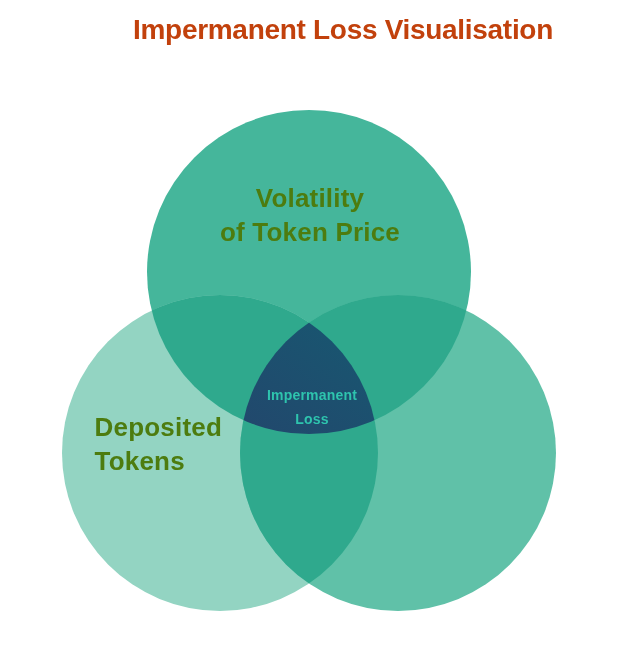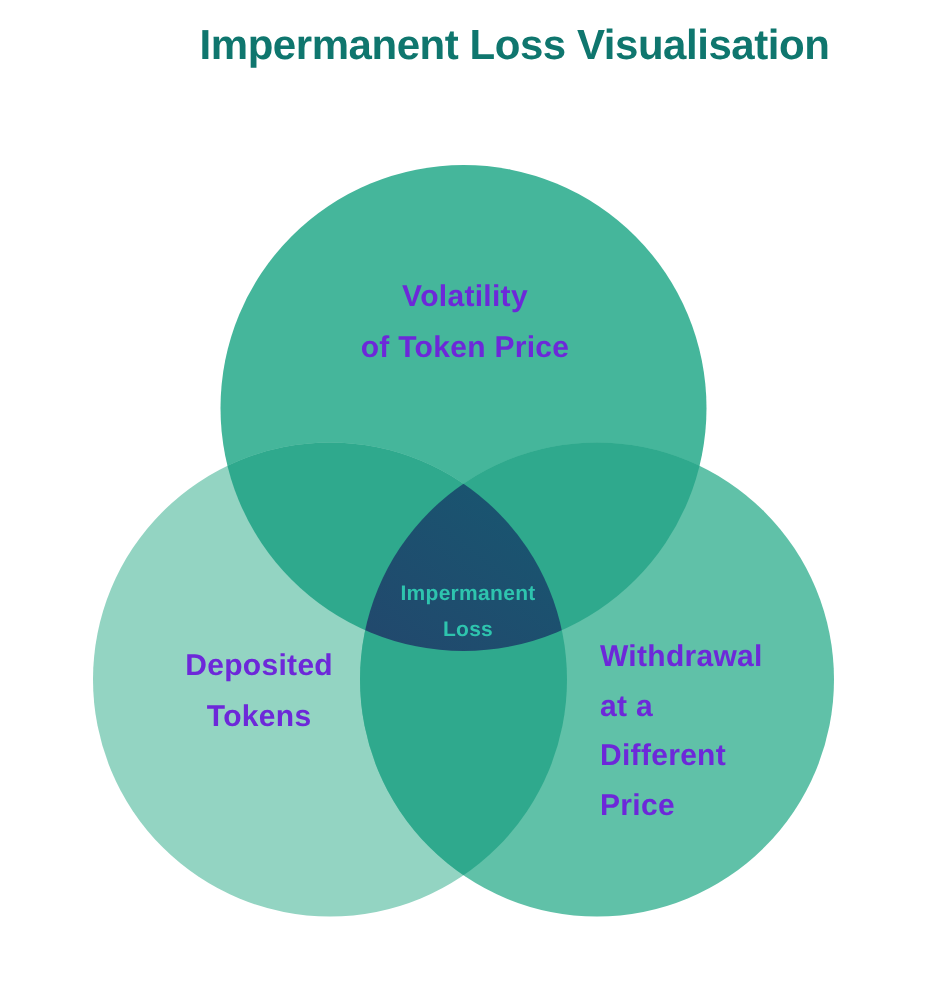--- a/index.html
+++ b/index.html
@@ -13,49 +13,49 @@
   }
   .page-title {
     position: absolute;
     top: 14px;
     left: 343px;
     transform: translateX(-50%);
     white-space: nowrap;
     font-size: 28px;
     font-weight: 700;
     letter-spacing: -0.3px;
-    color: #0f766e;
+    color: #c2410c;
   }
   .venn-svg {
     position: absolute;
     left: 0;
     top: 0;
     width: 618px;
     height: 654px;
   }
   .circle-label {
     position: absolute;
-    color: #6d28d9;
+    color: #4d7c0f;
     font-weight: 600;
-    font-size: 20px;
+    font-size: 26px;
     line-height: 34px;
     white-space: pre-line;
     letter-spacing: 0.2px;
   }
   .label-volatility {
     top: 181px;
     left: 310px;
     transform: translateX(-50%);
     text-align: center;
     width: 300px;
   }
   .label-deposited {
-    top: 427px;
+    top: 410px;
     right: 396px;
-    text-align: center;
+    text-align: left;
   }
   .label-withdrawal {
     top: 422px;
     left: 400px;
     text-align: left;
     line-height: 33px;
   }
   .label-center {
     position: absolute;
     top: 383px;
@@ -112,21 +112,17 @@
       </g>
     </g>
   </svg>
 
   <div class="circle-label label-volatility">Volatility
 of Token Price</div>
 
   <div class="circle-label label-deposited">Deposited
 Tokens</div>
 
-  <div class="circle-label label-withdrawal">Withdrawal
-at a
-Different
-Price</div>
 
   <div class="label-center">Impermanent
 Loss</div>
 
 </div>
 
 </body></html>

